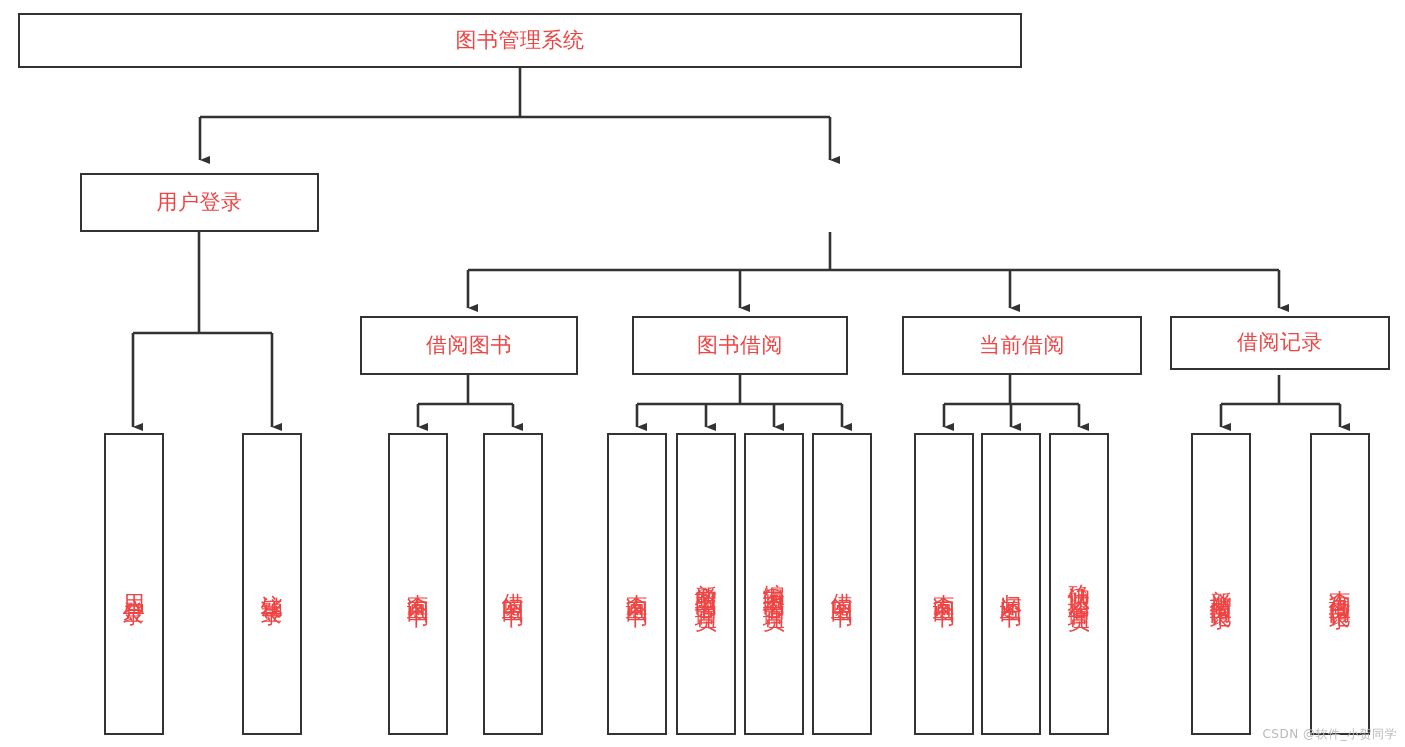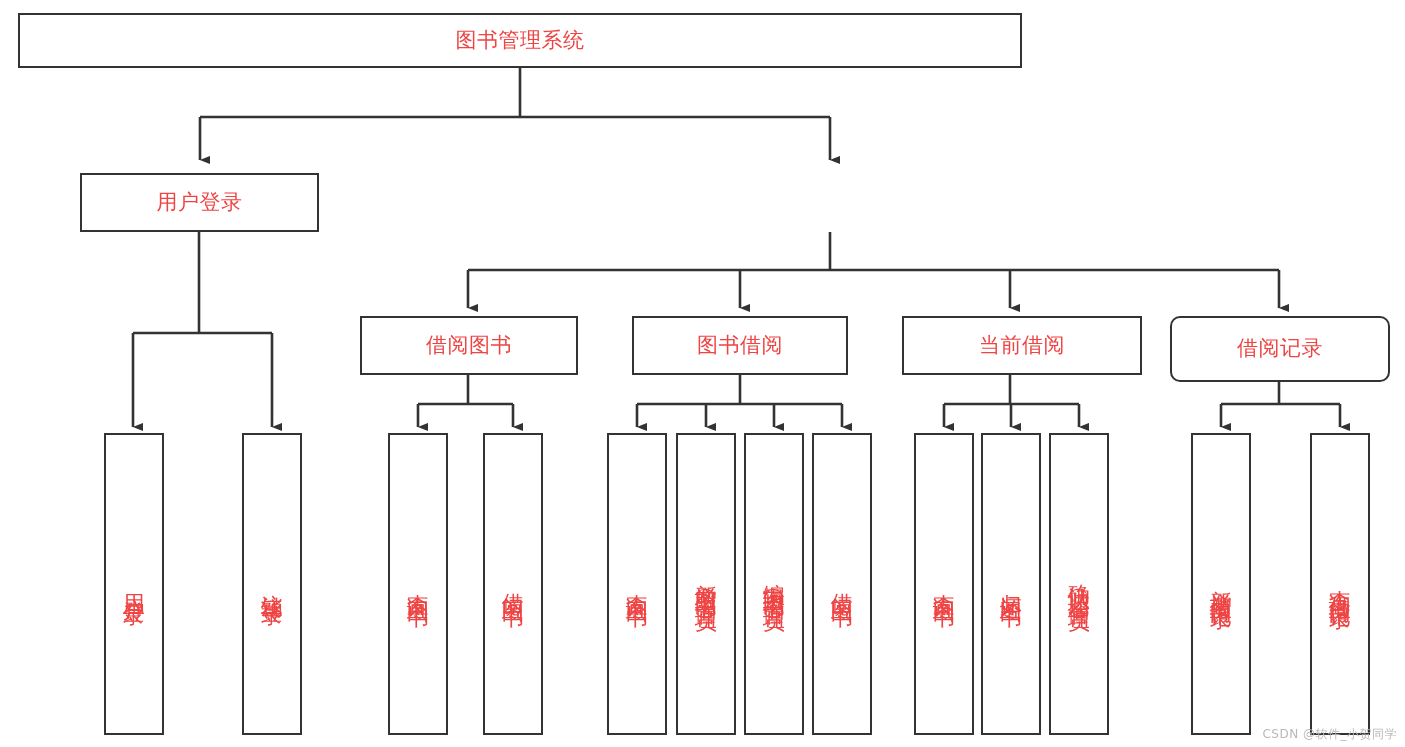--- a/index.html
+++ b/index.html
@@ -133,21 +133,21 @@
 
   <div class="node node-h" style="left:360px; top:316px; width:218px; height:59px;">
     <span>借阅图书</span>
   </div>
   <div class="node node-h" style="left:632px; top:316px; width:216px; height:59px;">
     <span>图书借阅</span>
   </div>
   <div class="node node-h" style="left:902px; top:316px; width:240px; height:59px;">
     <span>当前借阅</span>
   </div>
-  <div class="node node-h" style="left:1170px; top:316px; width:220px; height:66px;border-radius:10px;">
+  <div class="node node-h" style="left:1170px; top:316px; width:220px; height:54px;">
     <span>借阅记录</span>
   </div>
 
   <div class="node node-v" style="left:104px; top:433px; width:60px; height:302px;">
     <span class="vlabel">用户登录</span>
   </div>
   <div class="node node-v" style="left:242px; top:433px; width:60px; height:302px;">
     <span class="vlabel">注销登录</span>
   </div>
 

